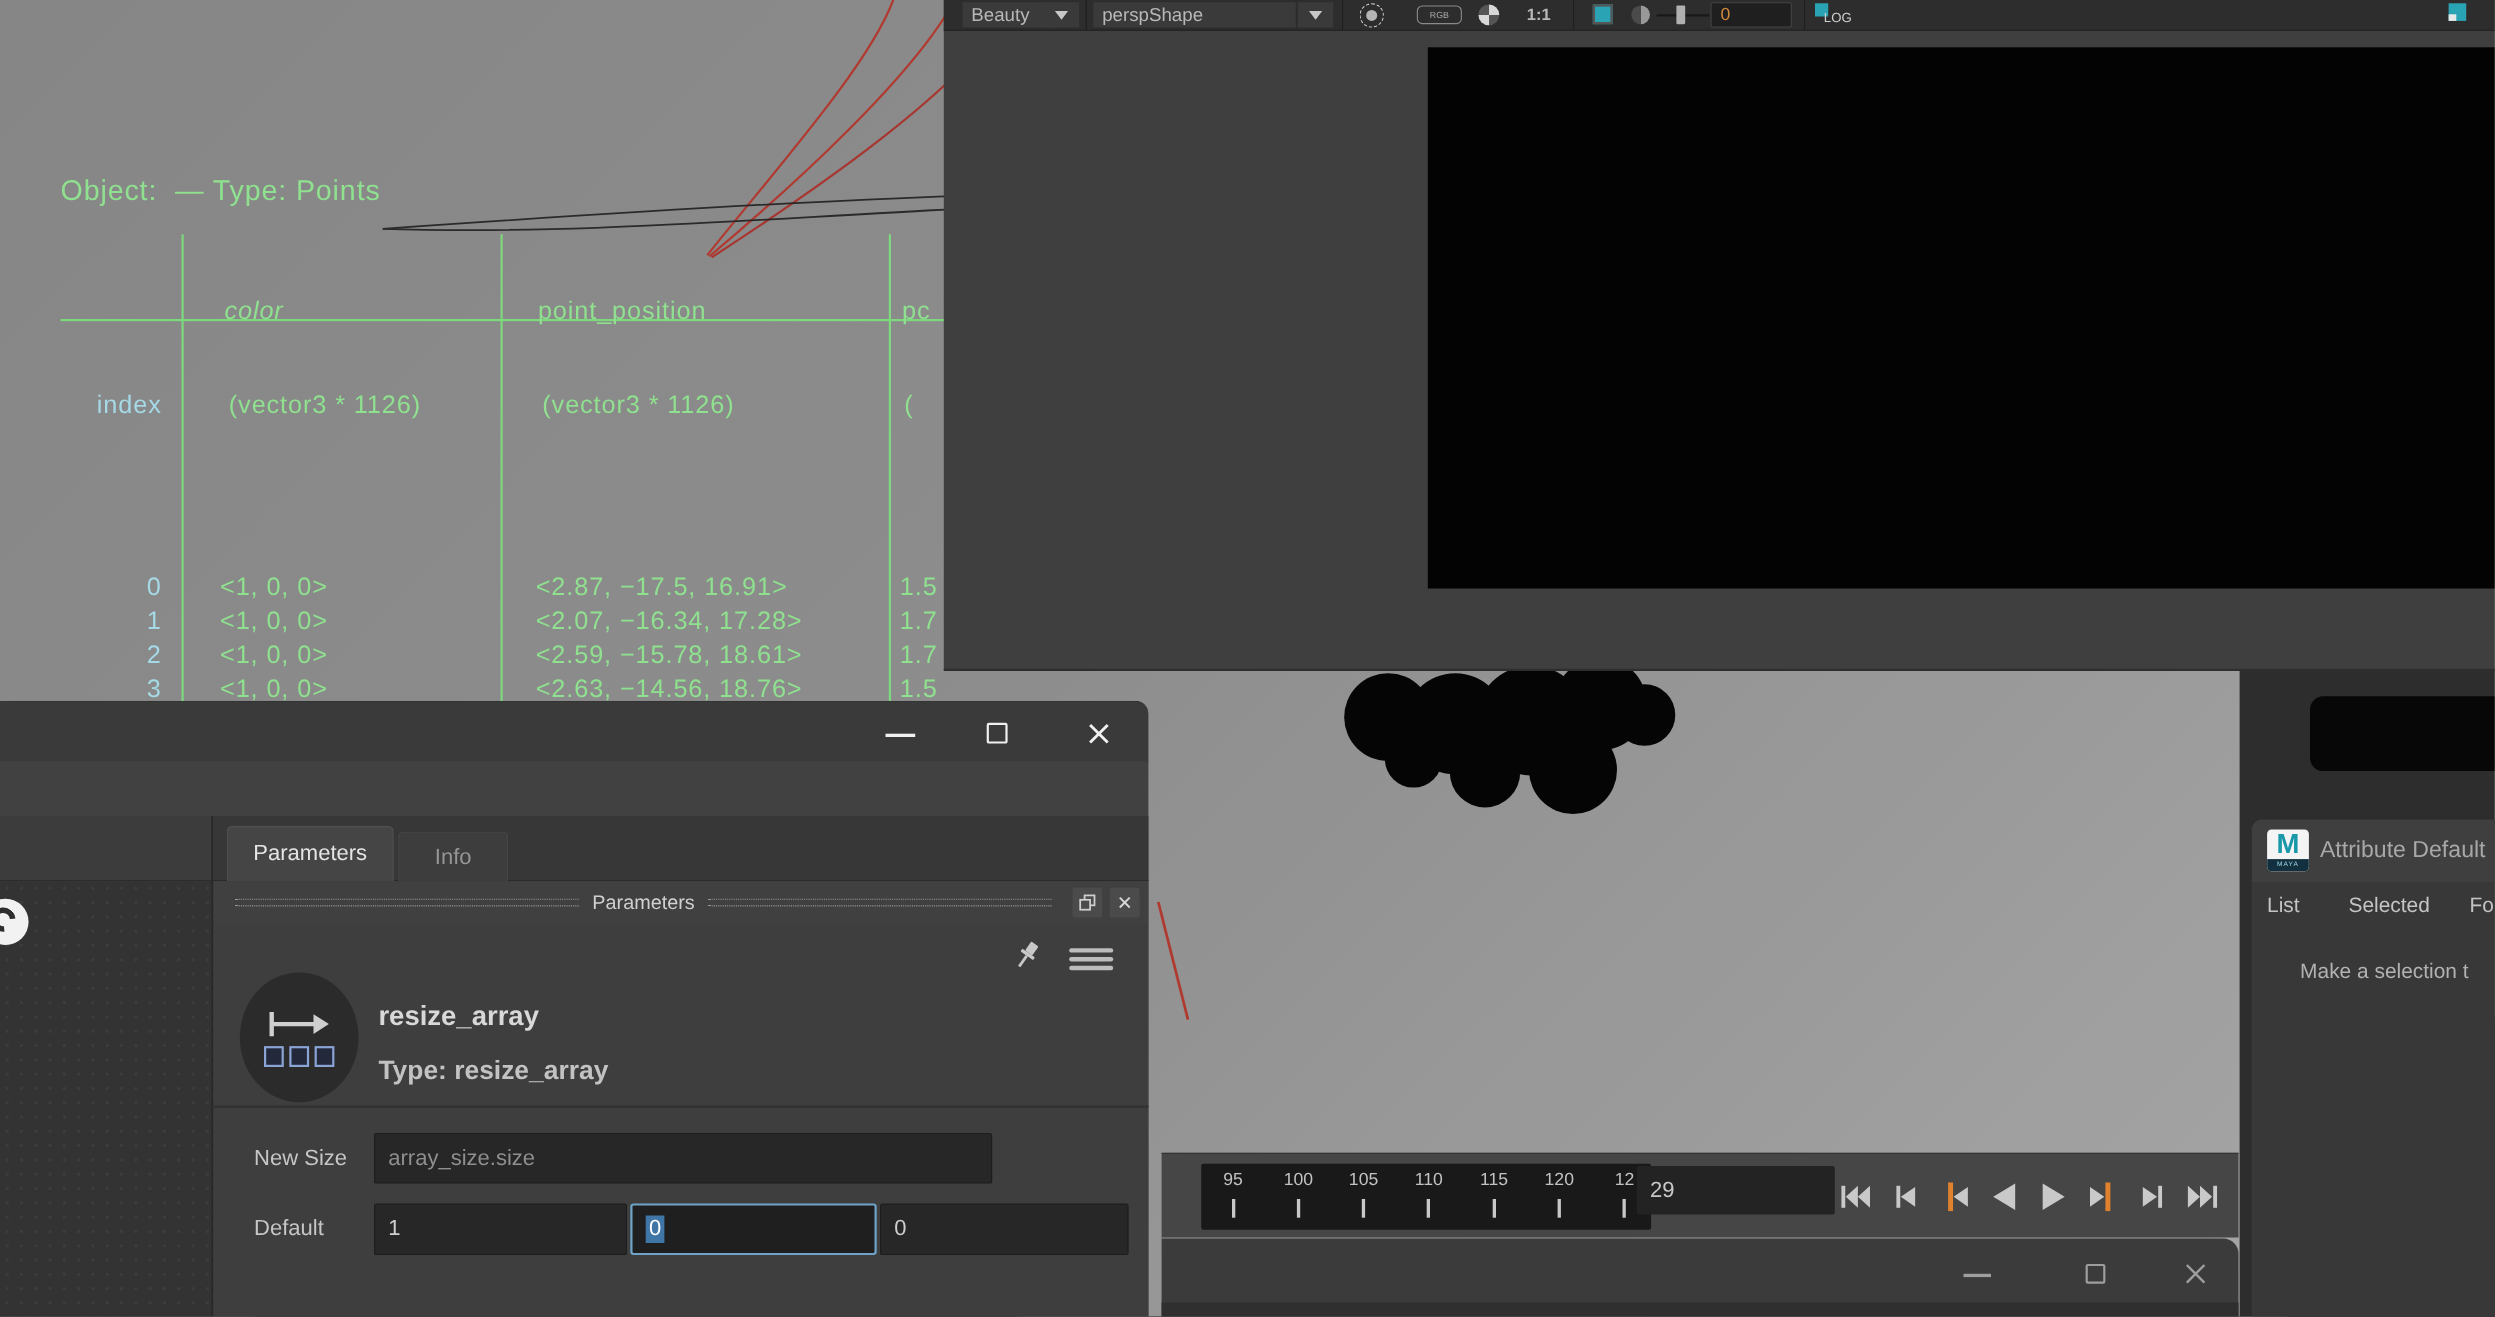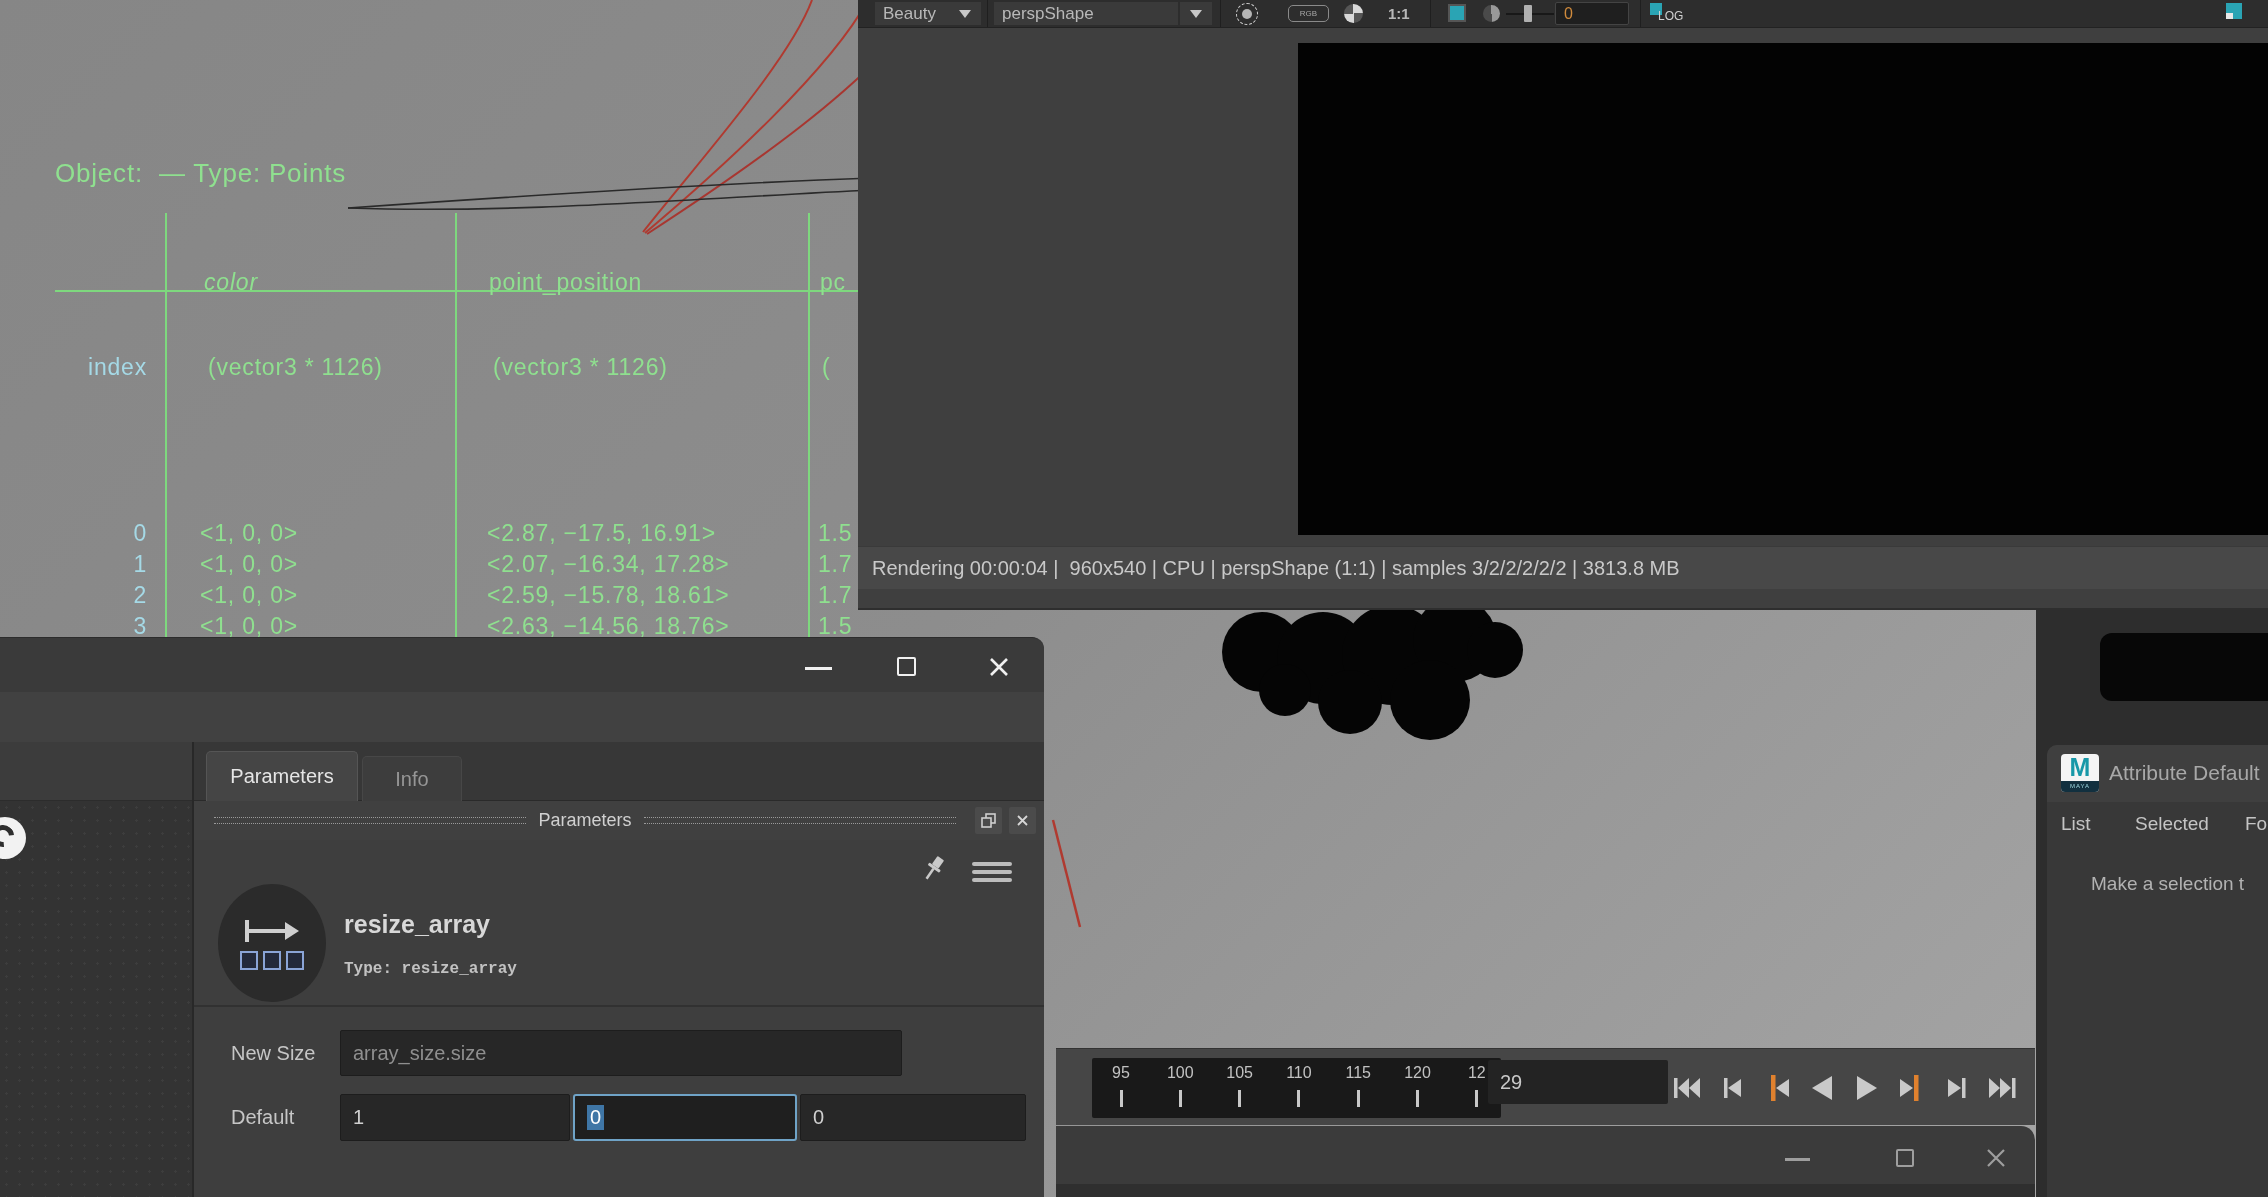--- a/index.html
+++ b/index.html
@@ -125,23 +125,20 @@
       <div class="abs rv-sep" style="left:782px;top:0;height:27px;"></div>
       <div class="abs" style="left:792px;top:3px;width:50px;height:22px;">
         <span class="abs" style="left:0;top:0;width:12px;height:12px;background:#2aa4b4;"></span>
         <span class="abs" style="left:8px;top:6px;color:#d0d0d0;font-size:12px;">LOG</span>
       </div>
       <div class="abs" style="left:1368px;top:3px;width:16px;height:16px;background:#2aa4b4;">
         <span class="abs" style="left:0;top:10px;width:7px;height:6px;background:#e8e8e8;"></span>
       </div>
     </div>
     <div class="abs" style="left:440px;top:43px;width:970px;height:492px;background:#030303;"></div>
-    <div class="abs" style="left:0;top:546px;width:1410px;height:42px;background:#484848;border-top:1px solid #3a3a3a;display:flex;align-items:center;">
-      <span style="padding-left:14px;color:#c9c9c9;font-size:20px;white-space:pre;">Rendering 00:00:04 |  960x540 | CPU | perspShape (1:1) | samples 3/2/2/2/2/2 | 3813.8 MB</span>
-    </div>
   </div>
 
   <div class="abs" style="left:0;top:634px;width:1044px;height:563px;">
     <div class="abs" style="left:0;top:3px;width:1044px;height:55px;background:#3a3a3a;border-radius:0 12px 0 0;border-top:1px solid #2c2c2c;">
       <span class="abs win-btn-minus" style="left:805px;top:29px;width:27px;"></span>
       <span class="abs" style="left:897px;top:19px;width:19px;height:19px;border:2.5px solid #f0f0f0;border-radius:2px;box-sizing:border-box;"></span>
       <svg class="abs" style="left:987px;top:17px;" width="24" height="24" viewBox="0 0 24 24">
         <path d="M4 4 L20 20 M20 4 L4 20" stroke="#f0f0f0" stroke-width="2.6"></path>
       </svg>
     </div>
@@ -200,21 +197,21 @@
         <path d="M6 14 L46 14" stroke="#cfcfcf" stroke-width="4"></path>
         <path d="M44 5 L58 14 L44 23 Z" fill="#cfcfcf"></path>
       </svg>
       <div style="display:flex;gap:5px;margin-top:6px;">
         <span style="width:18px;height:19px;border:2.5px solid #8aa4d6;background:#23293a;box-sizing:border-box;"></span>
         <span style="width:18px;height:19px;border:2.5px solid #8aa4d6;background:#23293a;box-sizing:border-box;"></span>
         <span style="width:18px;height:19px;border:2.5px solid #8aa4d6;background:#23293a;box-sizing:border-box;"></span>
       </div>
     </div>
     <div class="abs" style="left:344px;top:276px;font-size:25px;font-weight:bold;color:#d8d8d8;">resize_array</div>
-    <div class="abs" style="left:344px;top:326px;font-size:16px;font-weight:bold;color:#c2c2c2;font-family:Liberation Mono, monospace;">Type: resize_array</div>
+    <div class="abs" style="left:344px;top:326px;font-size:24px;font-weight:bold;color:#c2c2c2;">Type: resize_array</div>
     <div class="abs" style="left:194px;top:371px;width:850px;height:2px;background:#313131;"></div>
 
     <div class="abs lbl" style="left:231px;top:408px;">New Size</div>
     <div class="abs inp" style="left:340px;top:396px;width:562px;height:46px;">
       <span style="color:#8f8f8f;">array_size.size</span>
     </div>
     <div class="abs lbl" style="left:231px;top:472px;">Default</div>
     <div class="abs inp" style="left:340px;top:460px;width:230px;height:47px;">
       <span>1</span>
     </div>

